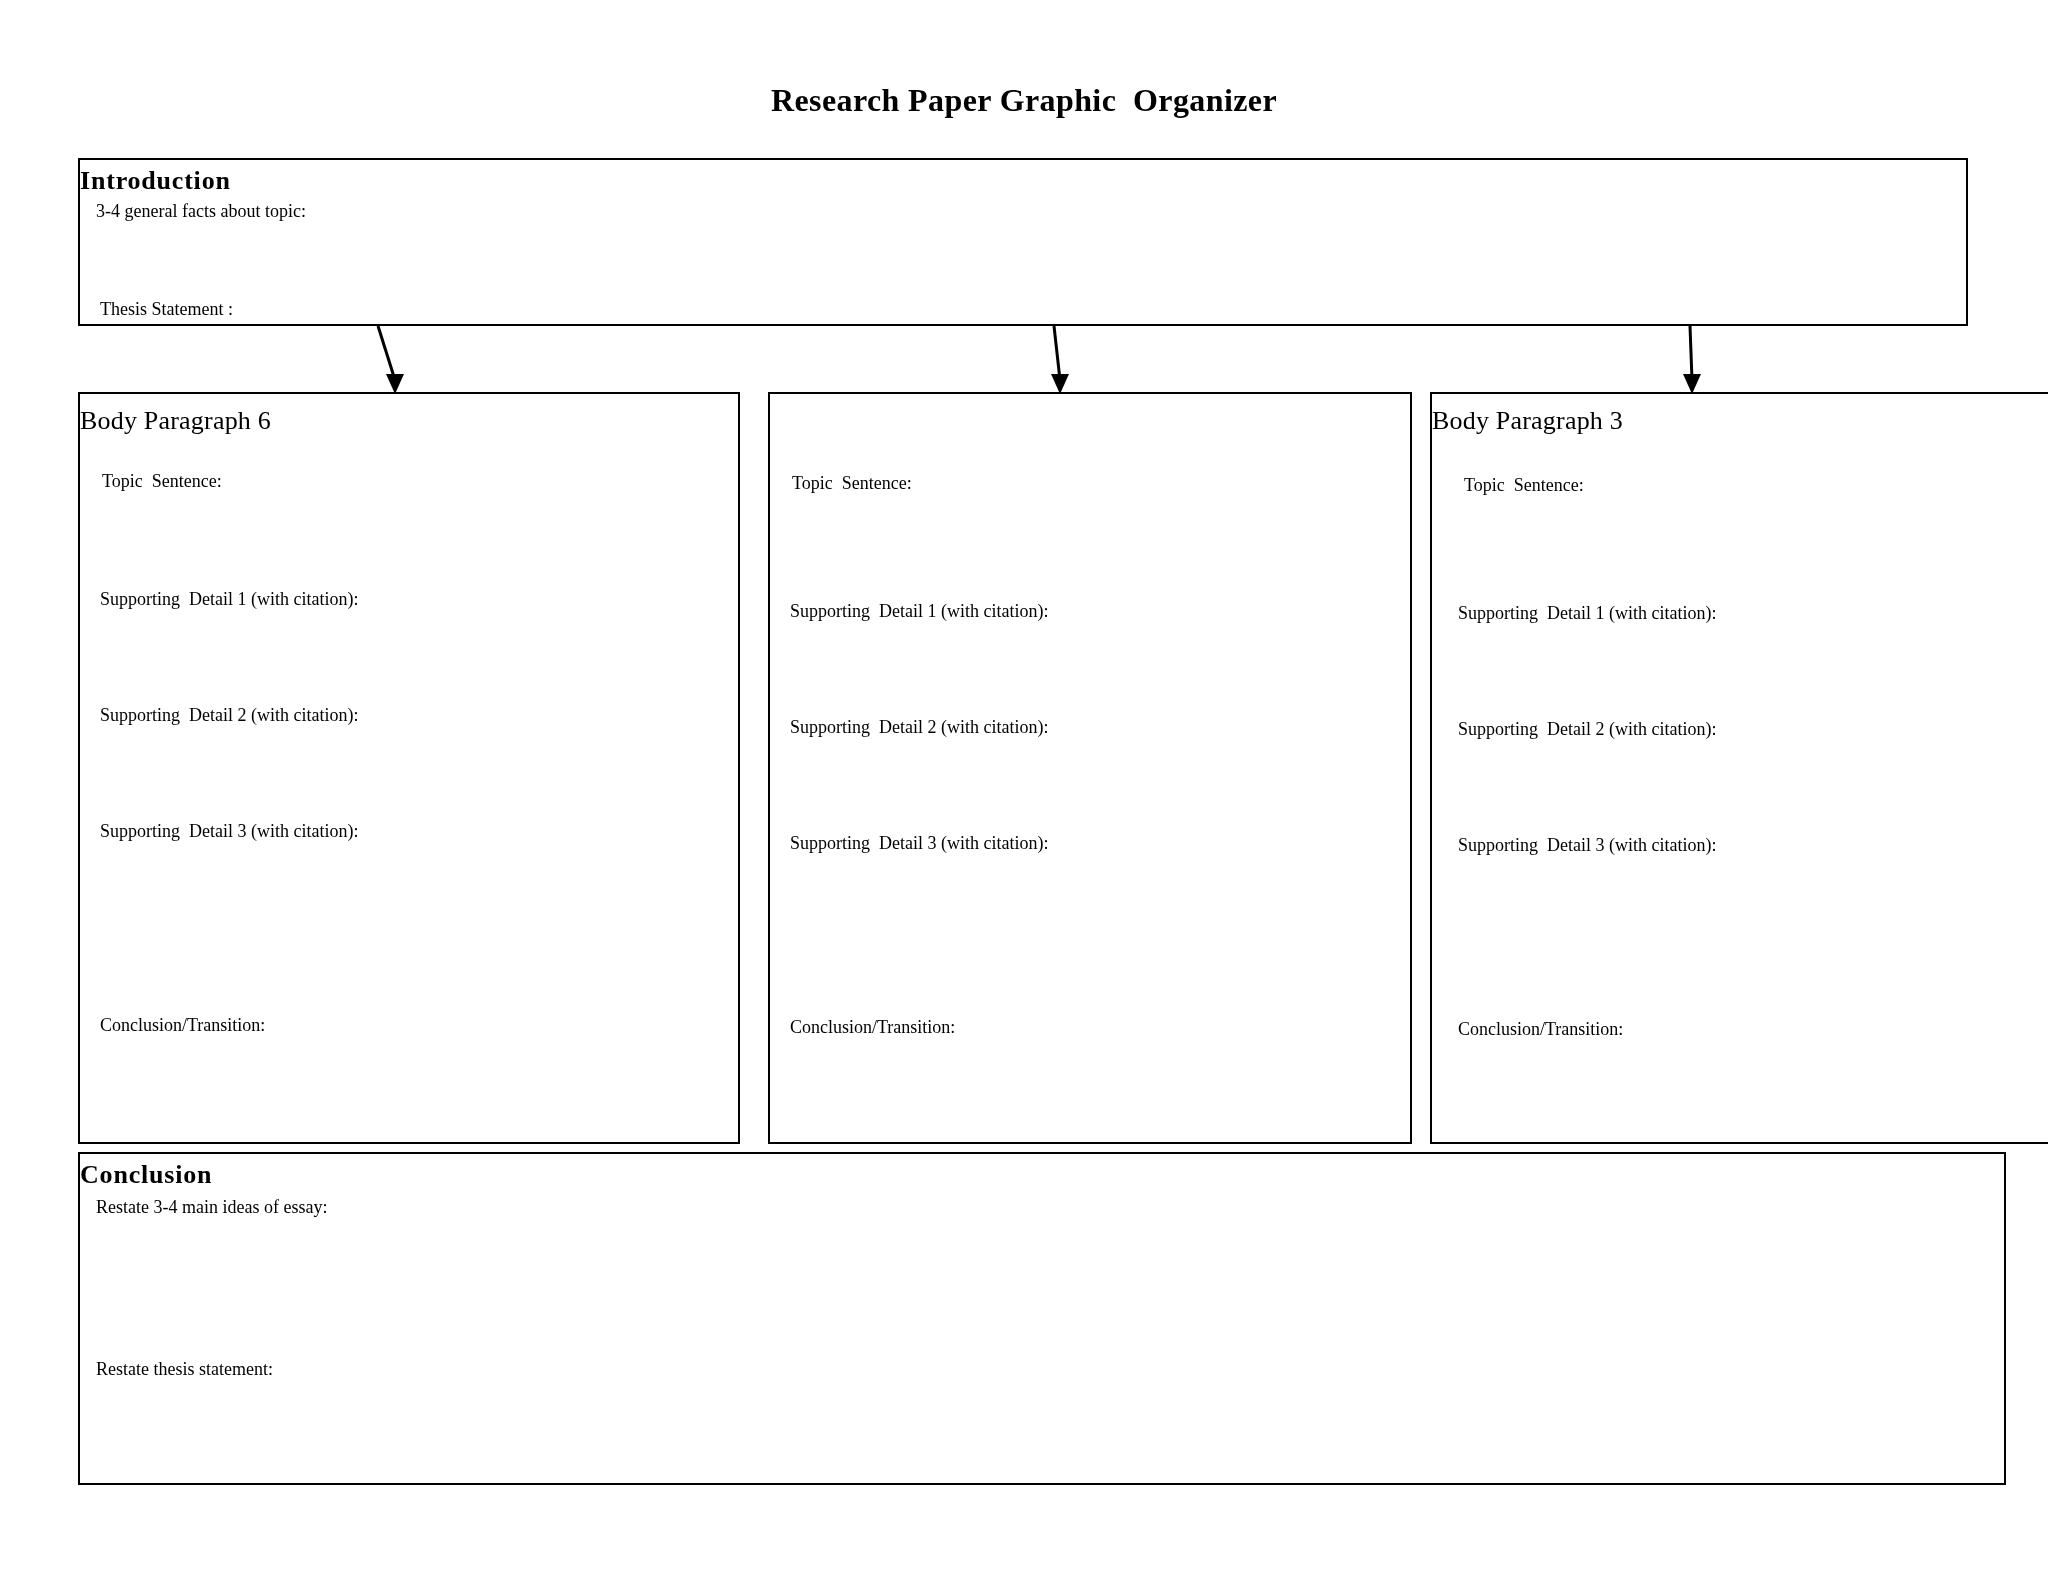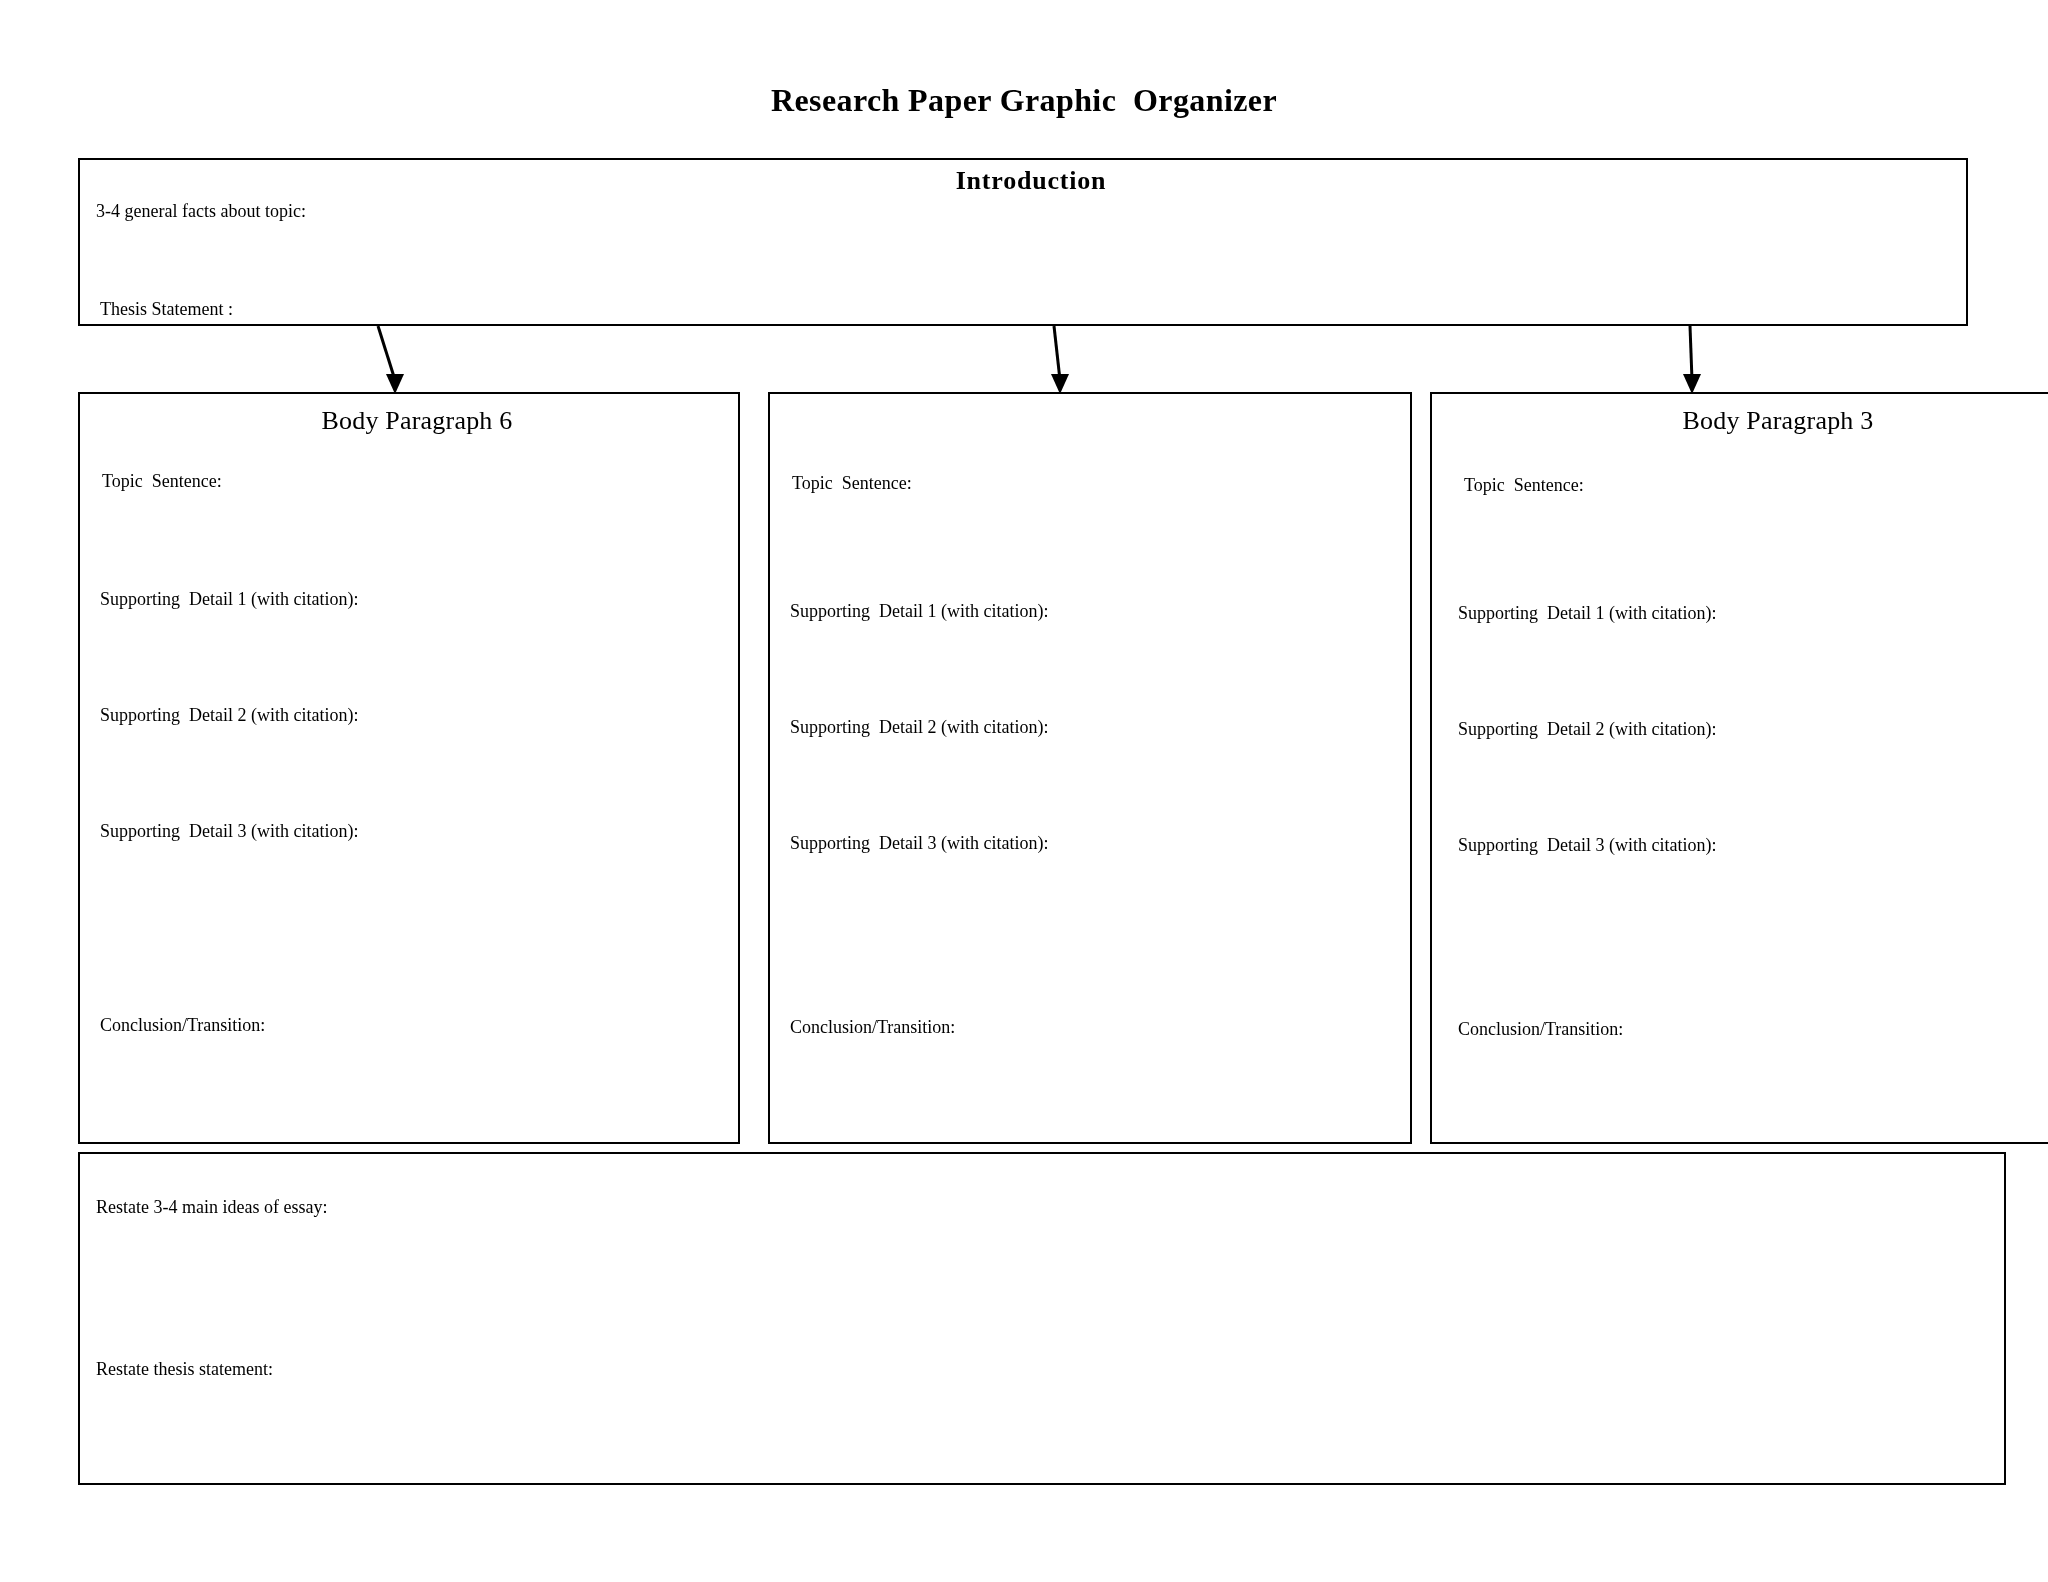--- a/index.html
+++ b/index.html
@@ -42,26 +42,25 @@
     position: absolute;
     border: 2px solid #000000;
     box-sizing: border-box;
     background: #ffffff;
   }
 
   .box-heading {
     position: absolute;
     left: 0;
     width: 100%;
-    text-align: center;
+    text-align: left;
     font-size: 26px;
     font-weight: bold;
     letter-spacing: 0.8px;
     white-space: pre;
-    margin-left: 8px;
   }
 
   .box-heading.plain {
     font-weight: normal;
     letter-spacing: 0.2px;
     font-size: 26px;
   }
 
   .field-line {
     position: absolute;
@@ -153,17 +152,18 @@
   <div class="box" id="body3">
     <div class="box-heading plain body-heading">Body Paragraph 3</div>
     <div class="field-line" style="left:32px; top:82px;">Topic  Sentence:</div>
     <div class="field-line" style="left:26px; top:210px;">Supporting  Detail 1 (with citation):</div>
     <div class="field-line" style="left:26px; top:326px;">Supporting  Detail 2 (with citation):</div>
     <div class="field-line" style="left:26px; top:442px;">Supporting  Detail 3 (with citation):</div>
     <div class="field-line" style="left:26px; top:626px;">Conclusion/Transition:</div>
   </div>
 
   <div class="box" id="concl-box">
+    <div class="box-heading" id="concl-heading">Conclusion</div>
     <div class="field-line" id="concl-restate">Restate 3-4 main ideas of essay:</div>
     <div class="field-line" id="concl-thesis">Restate thesis statement:</div>
   </div>
 
 </div>
 
 </body></html>

